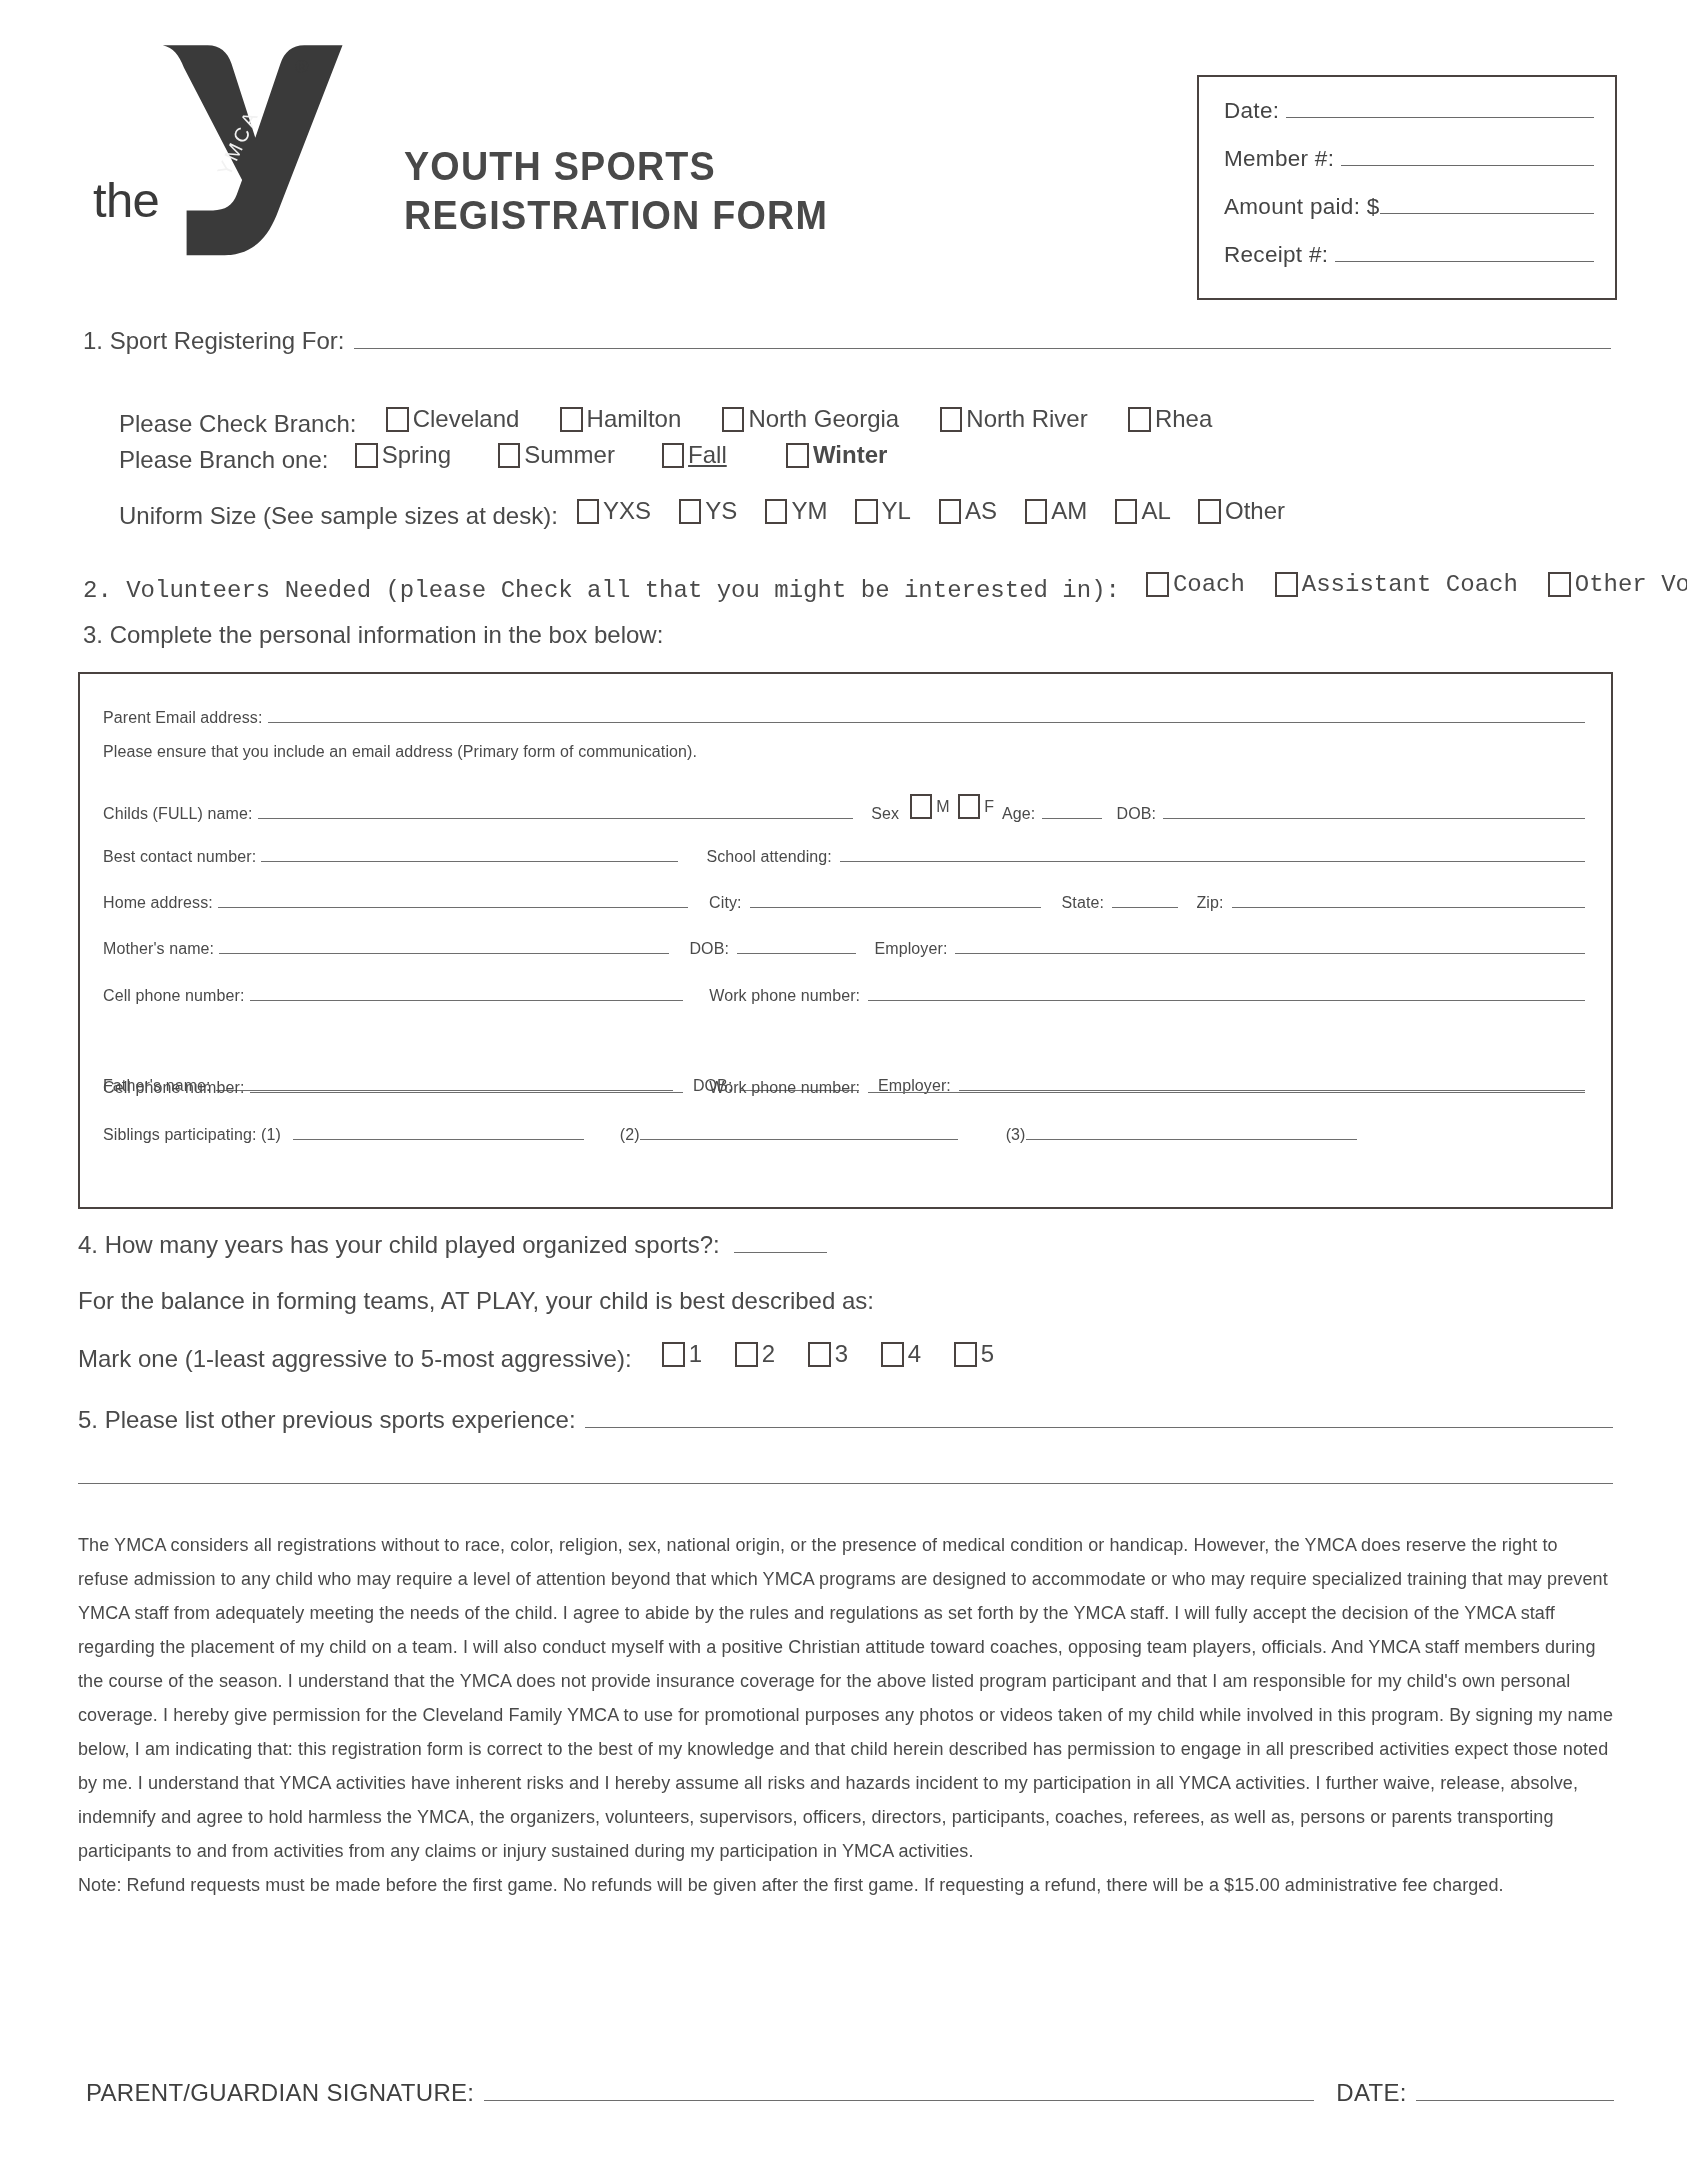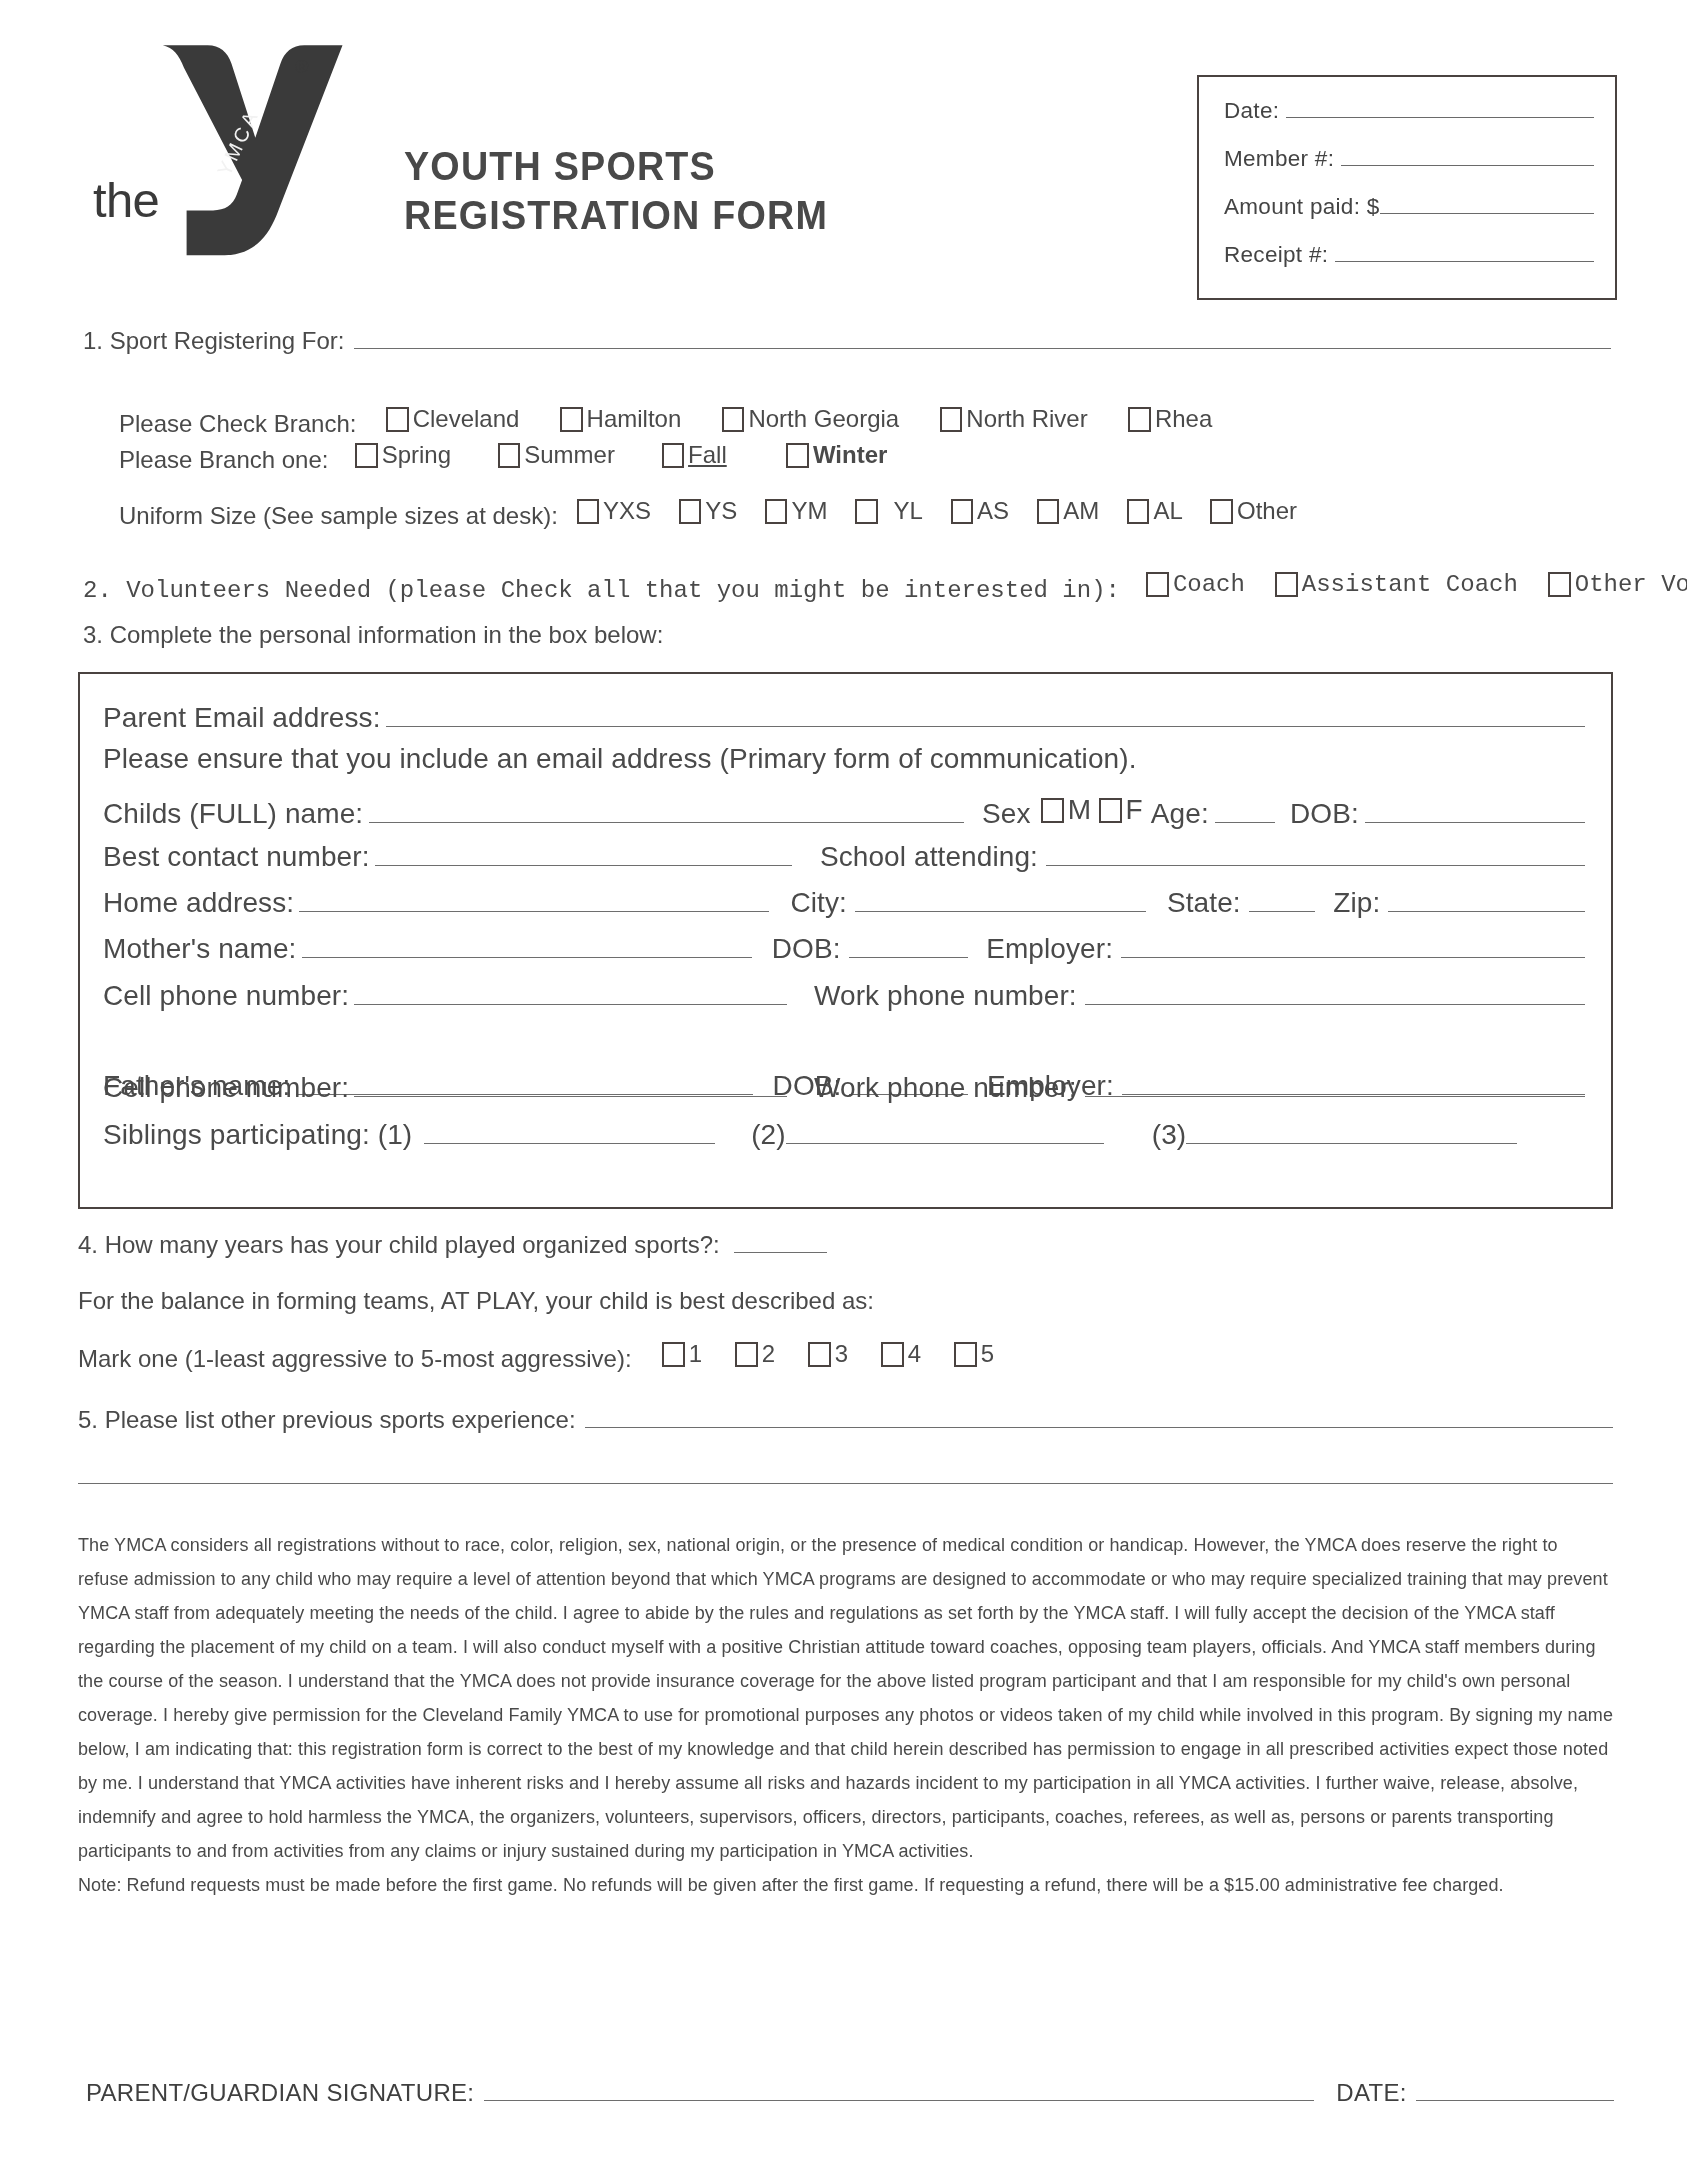--- a/index.html
+++ b/index.html
@@ -133,21 +133,21 @@
     left: 78px; top: 672px;
     width: 1535px; height: 537px;
     border: 2px solid #4a4340;
     box-sizing: border-box;
   }
   .info-row {
     position: absolute;
     left: 23px;
     display: flex;
     align-items: baseline;
-    font-size: 28px;
+    font-size: 16px;
     color: #4a4a4a;
     white-space: nowrap;
     letter-spacing: 0.1px;
   }
   .info-row .lbl { margin-right: 5.3px; }
   .u { border-bottom: 1.3px solid #6e6e6e; height: 20px; display: inline-block; }
 
   
   .legal {
     position: absolute;
@@ -270,21 +270,21 @@
         <span>YXS</span>
     </span>
     <span class="opt" style="margin-left:21px;">
       <span class="cbox"></span>
         <span>YS</span>
     </span>
     <span class="opt" style="margin-left:21px;">
       <span class="cbox"></span>
         <span>YM</span>
     </span>
-    <span class="opt" style="margin-left:21px;gap:12px;">
+    <span class="opt" style="margin-left:21px;">
       <span class="cbox"></span>
         <span>YL</span>
     </span>
     <span class="opt" style="margin-left:21px;">
       <span class="cbox"></span>
         <span>AS</span>
     </span>
     <span class="opt" style="margin-left:21px;">
       <span class="cbox"></span>
         <span>AM</span>

